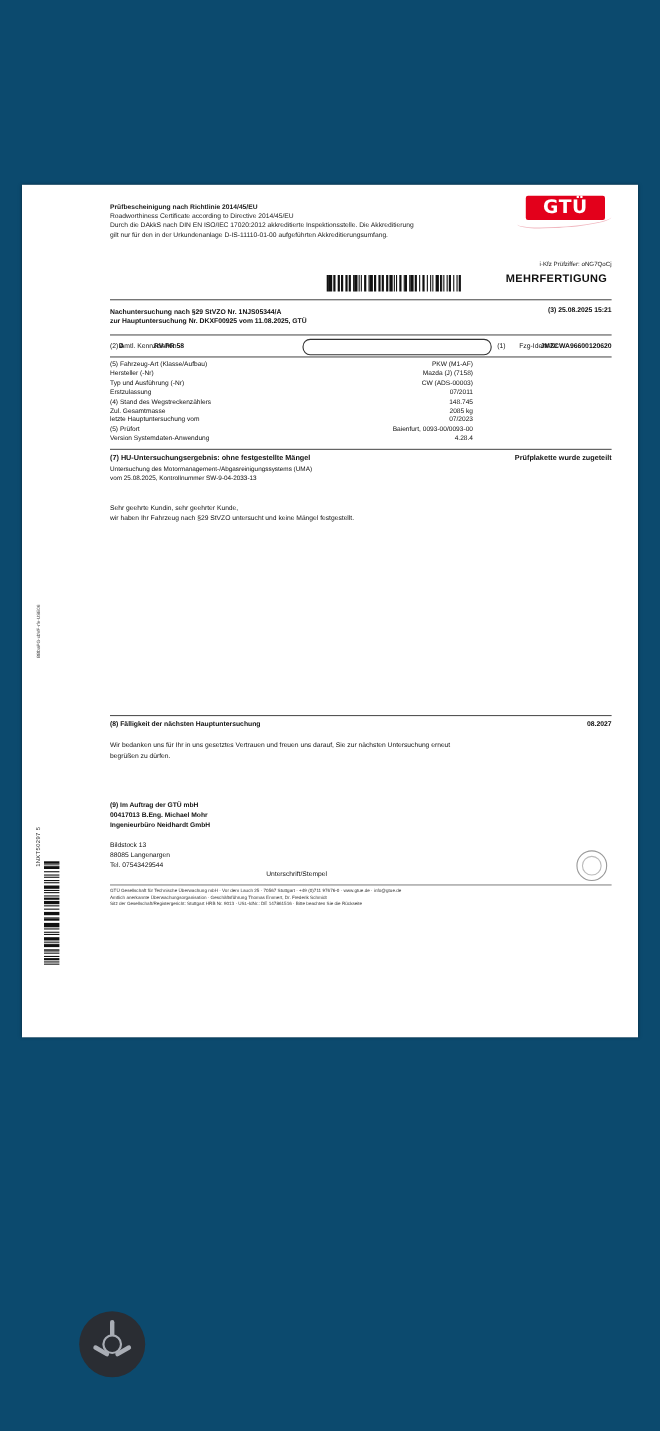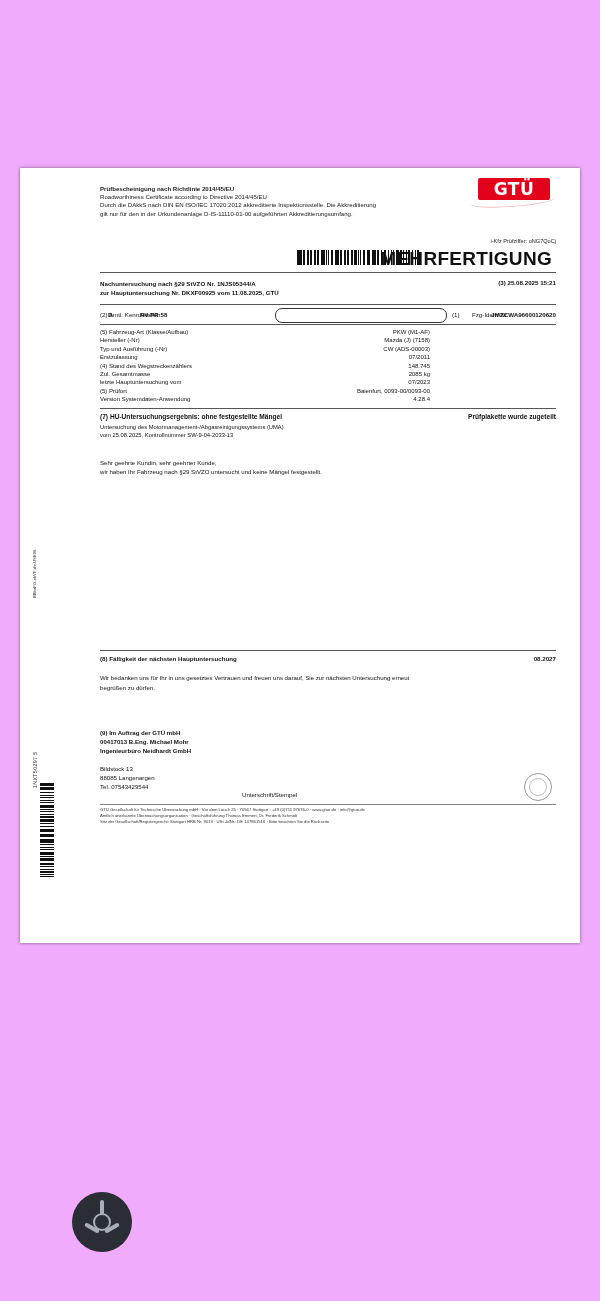--- a/index.html
+++ b/index.html
@@ -12,21 +12,21 @@
     height: 1301px;
     font-family: "Liberation Sans", sans-serif;
     position: relative;
     overflow: hidden;
   }
   .page-wrap {
     position: absolute;
     left: 0; top: 0;
     width: 600px;
     height: 1301px;
-    background: #f0abfc;
+    background: #0c4a6e;
   }
   .doc {
     position: absolute;
     left: 20px;
     top: 168px;
     width: 560px;
     height: 775px;
     background: #ffffff;
     box-shadow: 0 0 3px rgba(0,0,0,0.5);
     overflow: hidden;
@@ -102,21 +102,21 @@
   .bc i {
     position: absolute;
     top: 0;
     height: 15px;
     background: #111;
   }
   .mehr {
     position: absolute;
     right: 0;
     top: 0;
-    font-size: 19px;
+    font-size: 10px;
     font-weight: bold;
     letter-spacing: 0.3px;
     color: #111;
   }
   .rule {
     position: absolute;
     left: 28px;
     right: 6px;
     height: 0;
     border-top: 0.7px solid #555;

